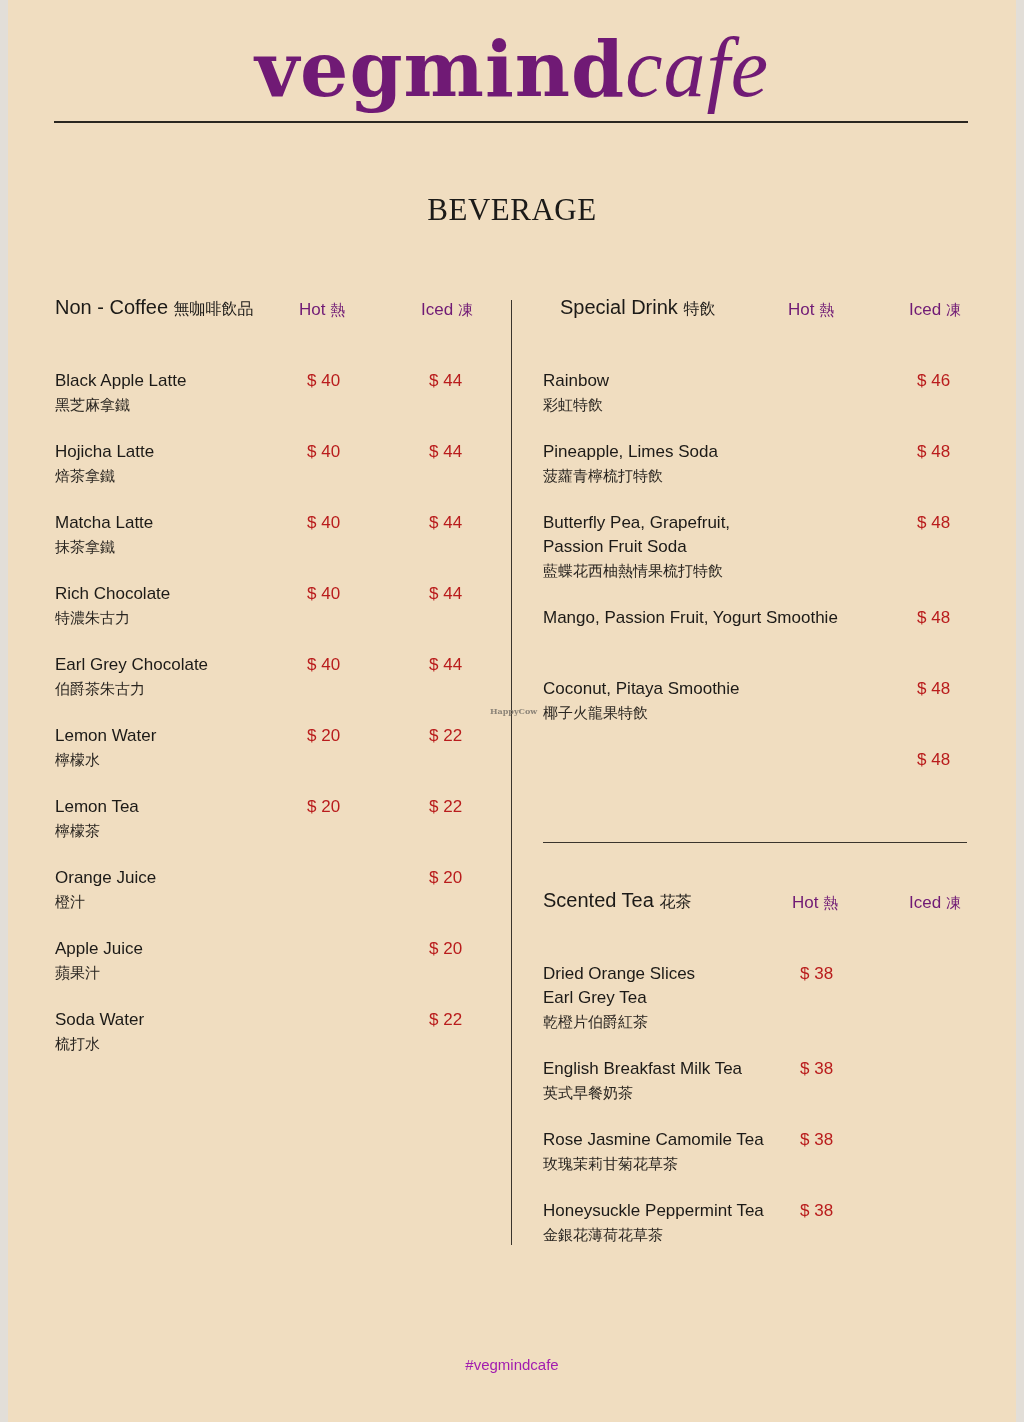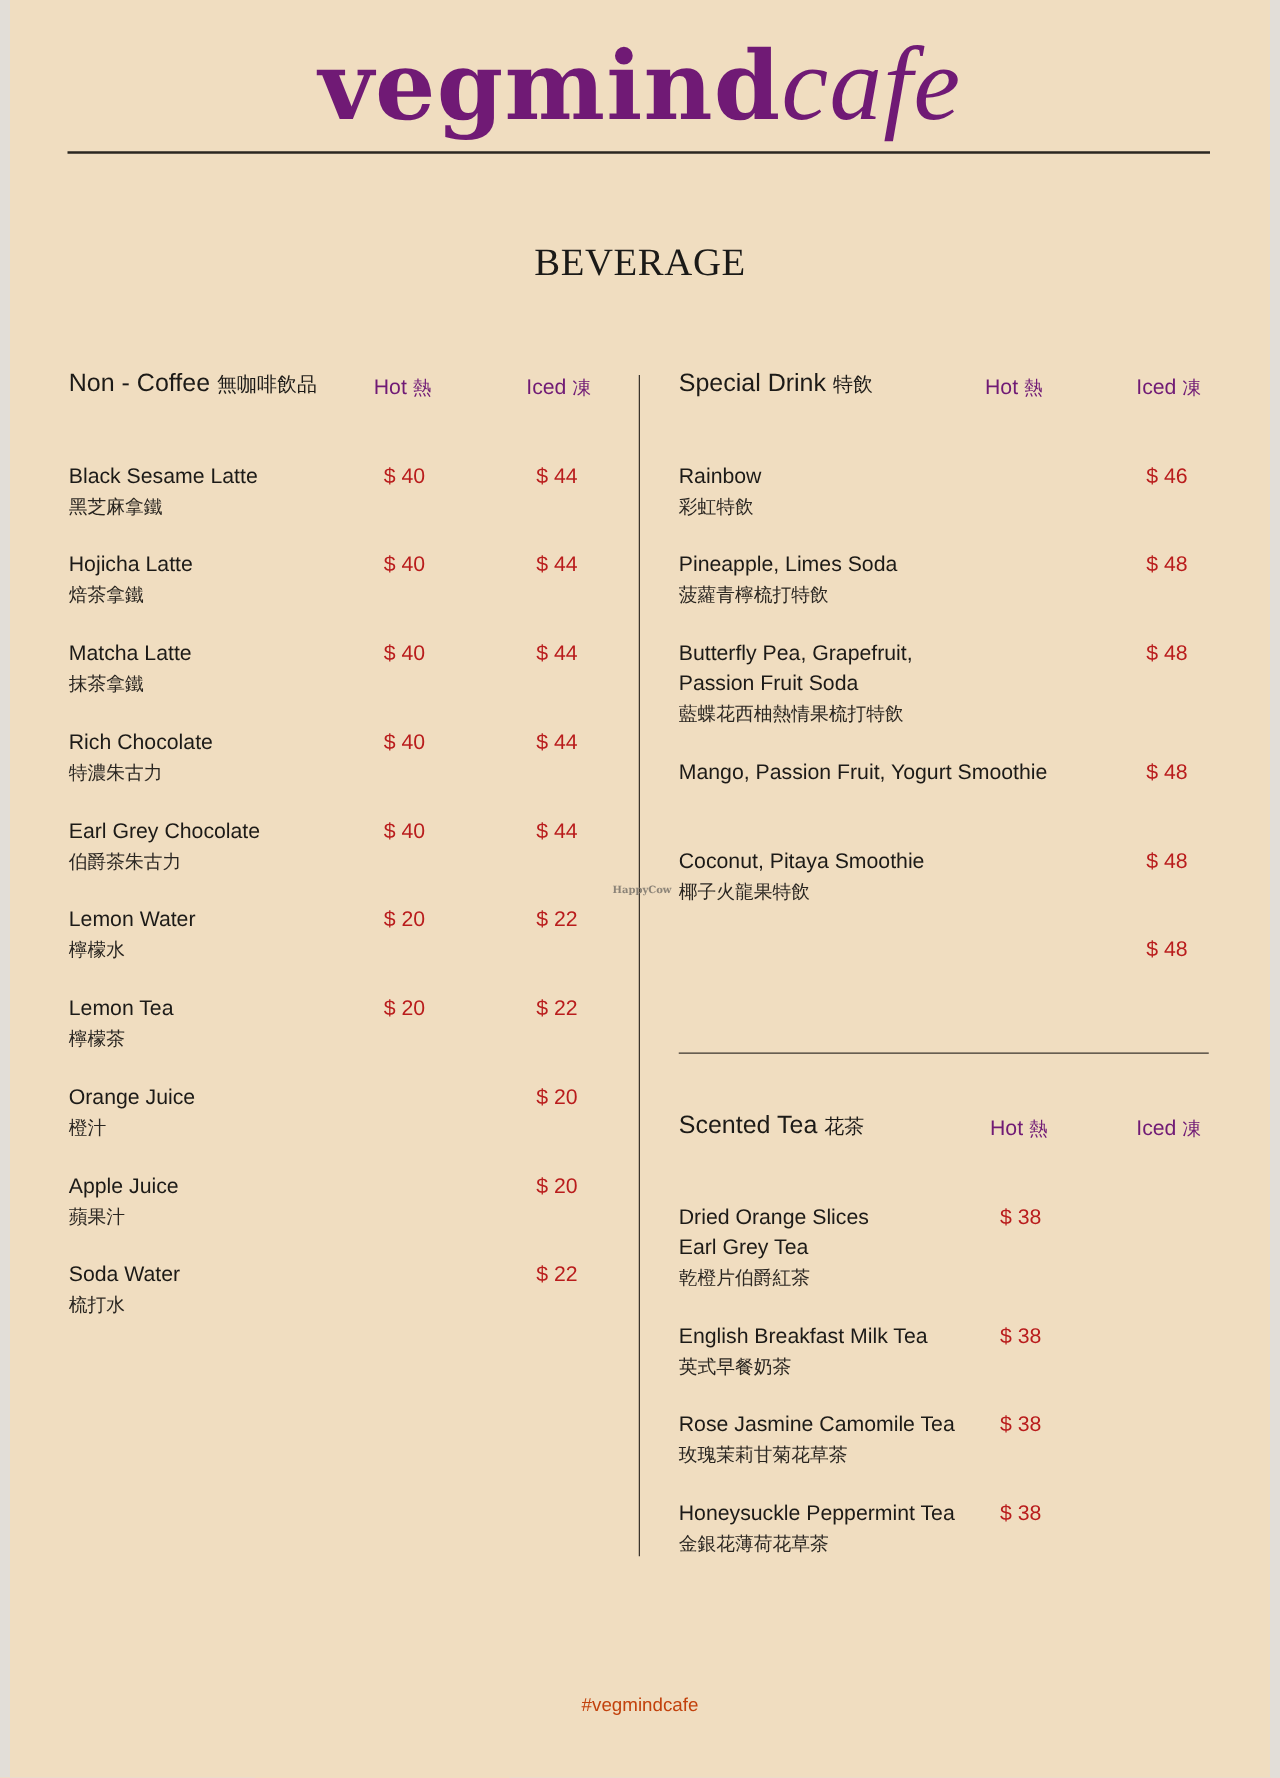--- a/index.html
+++ b/index.html
@@ -29,21 +29,21 @@
   .col .zh { font-size: 15px; }
   .item { position: absolute; }
   .item .en { font-family: "Liberation Sans", sans-serif; font-size: 17px; line-height: 24px; color: #1c1a17; white-space: nowrap; }
   .item .zh { font-family: "DejaVu Sans", sans-serif; font-size: 15px; line-height: 25px; color: #2a2621; white-space: nowrap; }
   .price { position: absolute; font-family: "Liberation Sans", sans-serif; font-size: 17px; line-height: 24px; color: #b91c1c; white-space: nowrap; }
   .watermark {
     position: absolute; left: 490px; top: 706px; font-family: "DejaVu Serif", serif; font-size: 8px; font-weight: bold; color: #8c8478;
   }
   .footer {
     position: absolute; left: 0; top: 1356px; width: 1024px; text-align: center;
-    font-family: "Liberation Sans", sans-serif; font-size: 15px; color: #c2410c;
+    font-family: "Liberation Sans", sans-serif; font-size: 15px; color: #a21caf;
   }
 </style>
 </head>
 <body>
 
 <div class="page"></div>
 
 <div class="brand"><span class="b1">vegmind</span><span class="b2">cafe</span></div>
 <div class="rule-top"></div>
 
@@ -59,21 +59,21 @@
 <div class="col" style="left:299px; top:300px;">
   <span>Hot</span>
   <span class="zh">熱</span>
 </div>
 <div class="col" style="left:421px; top:300px;">
   <span>Iced</span>
   <span class="zh">凍</span>
 </div>
 
 <div class="item" style="left:55px; top:369px;">
-    <div class="en">Black Sesame Latte</div>
+    <div class="en">Black Apple Latte</div>
     <div class="zh">黑芝麻拿鐵</div>
   </div>
 <div class="price" style="left:307px; top:369px;">$ 40</div>
 <div class="price" style="left:429px; top:369px;">$ 44</div>
 
 <div class="item" style="left:55px; top:440px;">
     <div class="en">Hojicha Latte</div>
     <div class="zh">焙茶拿鐵</div>
   </div>
 <div class="price" style="left:307px; top:440px;">$ 40</div>
@@ -125,21 +125,21 @@
     <div class="zh">蘋果汁</div>
   </div>
 <div class="price" style="left:429px; top:937px;">$ 20</div>
 
 <div class="item" style="left:55px; top:1008px;">
     <div class="en">Soda Water</div>
     <div class="zh">梳打水</div>
   </div>
 <div class="price" style="left:429px; top:1008px;">$ 22</div>
 
-<div class="hdr" style="left:543px; top:296px;text-align:center;">
+<div class="hdr" style="left:560px; top:296px;text-align:center;">
   <span>Special Drink</span>
   <span class="zh">特飲</span>
 </div>
 <div class="col" style="left:788px; top:300px;">
   <span>Hot</span>
   <span class="zh">熱</span>
 </div>
 <div class="col" style="left:909px; top:300px;">
   <span>Iced</span>
   <span class="zh">凍</span>

